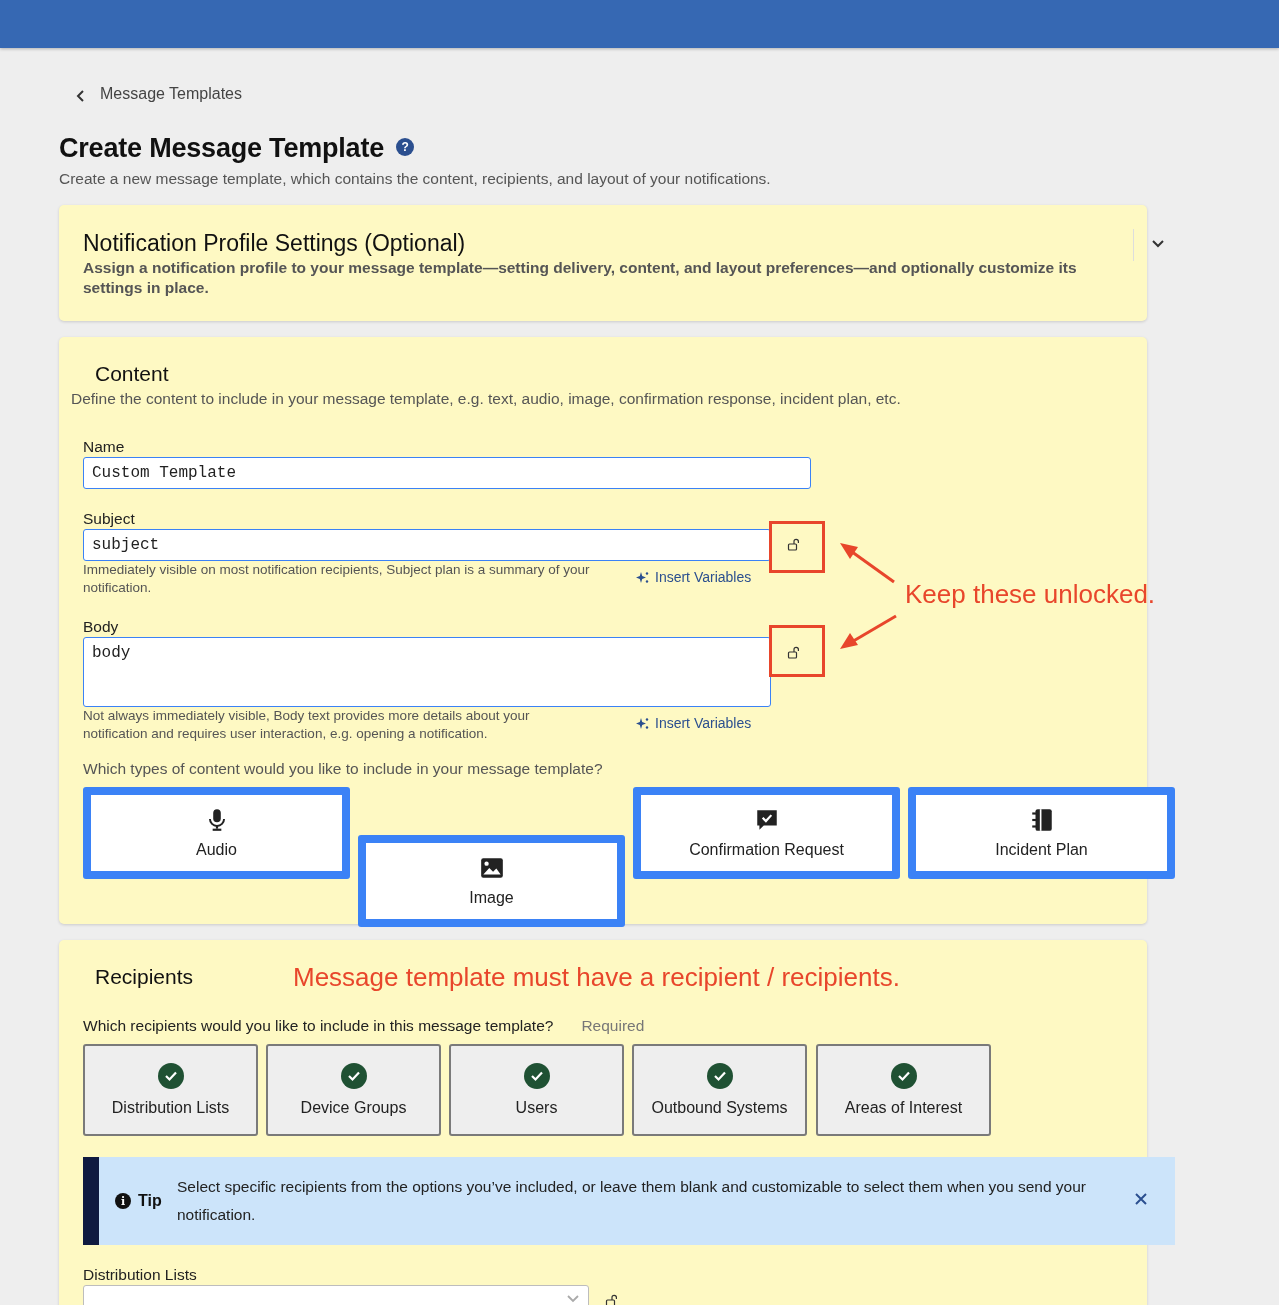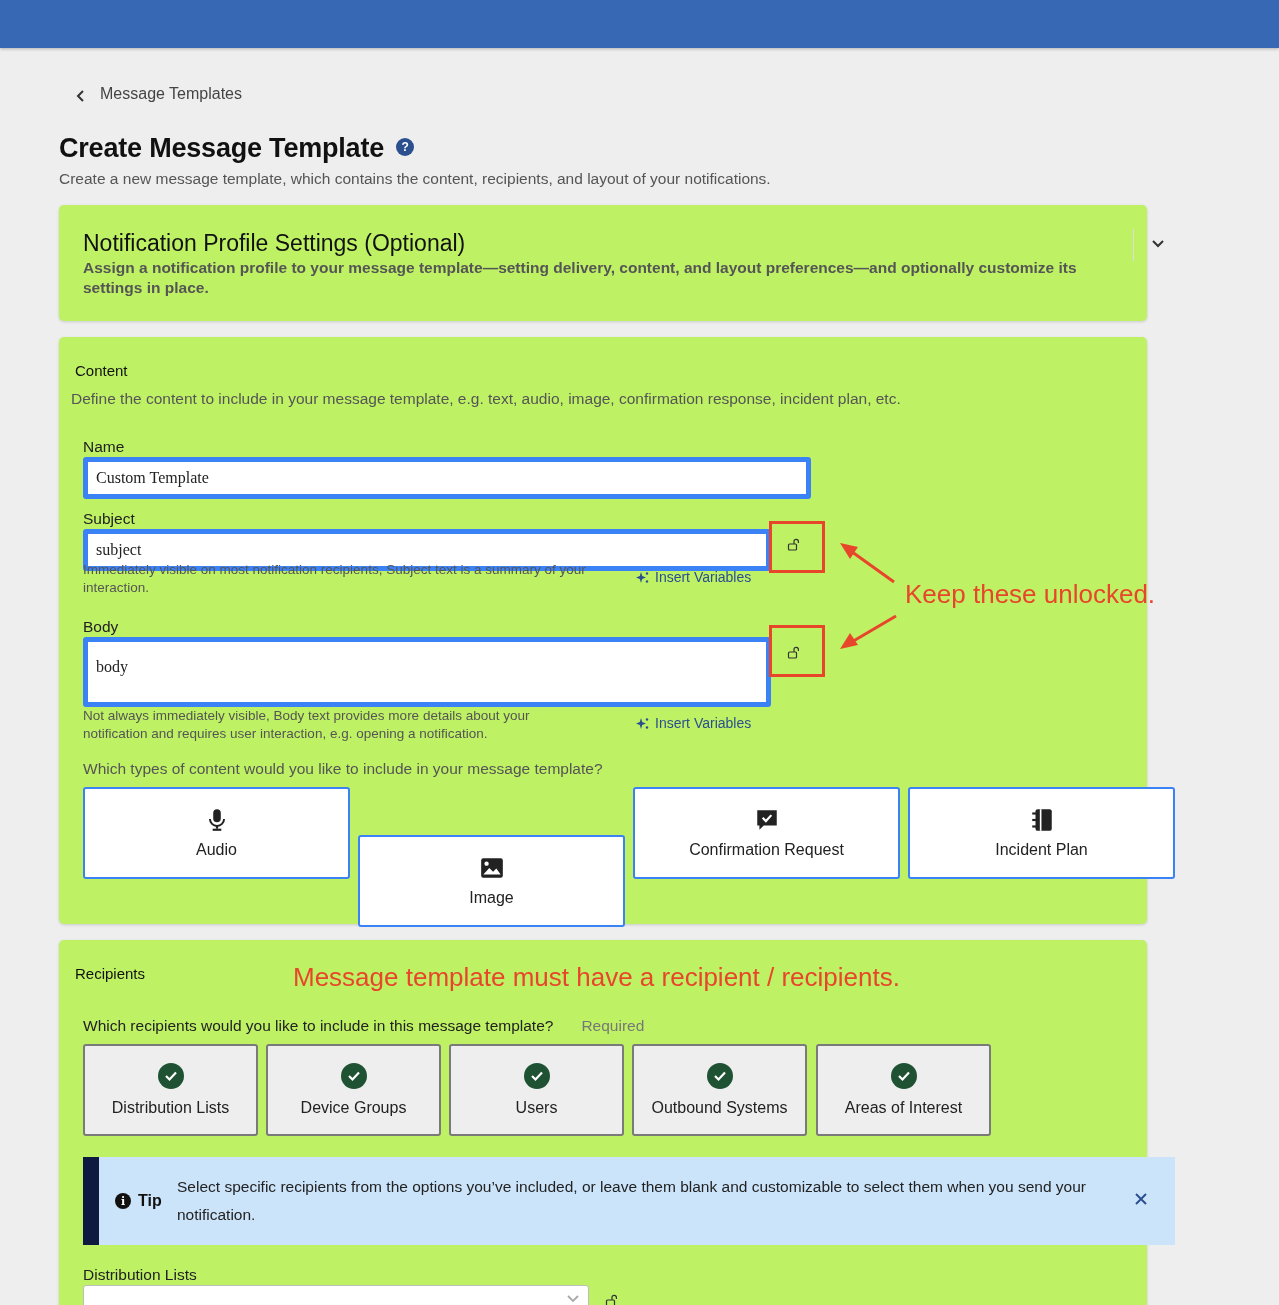--- a/index.html
+++ b/index.html
@@ -30,41 +30,41 @@
       width: 18px; height: 18px; border-radius: 50%;
       background: #2b4f8f; color: #fff; font-size: 12px; font-weight: bold;
       display: flex; align-items: center; justify-content: center; margin-top: -4px;
     }
     .page-subtitle {
       position: absolute; left: 59px; top: 170px;
       font-size: 15.5px; color: #555;
     }
     .card {
       position: absolute; left: 59px; width: 1088px;
-      background: #bef264; border-radius: 5px;
+      background: #fef9c3; border-radius: 5px;
       box-shadow: 0 1px 3px rgba(0,0,0,0.15);
     }
     .card-profile { top: 205px; height: 116px; }
     .card-content { top: 337px; height: 587px; }
     .card-recipients { top: 940px; height: 380px; }
 
     .profile-title { position: absolute; left: 24px; top: 25px; font-size: 23px; color: #111; }
     .profile-desc { position: absolute; left: 24px; top: 53px; width: 1050px; font-size: 15.5px; color: #555; line-height: 20px; font-weight: bold; }
     .profile-divider { position: absolute; left: 1074px; top: 24px; width: 1px; height: 32px; background: #ddd; }
     .profile-toggle { position: absolute; left: 1088px; top: 28px; width: 22px; height: 22px; display: flex; align-items: center; justify-content: center; cursor: pointer; }
 
-    .section-title { position: absolute; left: 16px; font-size: 15px; color: #111; }
+    .section-title { position: absolute; left: 36px; font-size: 21px; color: #111; }
     .section-desc { position: absolute; left: 12px; font-size: 15.5px; color: #555; }
 
     .field-label { position: absolute; left: 24px; font-size: 15.5px; color: #222; }
     .text-input {
       position: absolute; left: 24px;
-      border: 5px solid #3b82f6; border-radius: 3px; background: #fff;
-      font-size: 16px; color: #222; padding: 16px 8px;
-      font-family: Liberation Serif, serif;
+      border: 1px solid #3b82f6; border-radius: 3px; background: #fff;
+      font-size: 16px; color: #222; padding: 6px 8px;
+      font-family: Liberation Mono, monospace;
     }
     .helper { position: absolute; left: 24px; font-size: 13.5px; color: #555; line-height: 18px; }
     .insert-vars {
       position: absolute; display: flex; align-items: center; gap: 6px;
       font-size: 14px; color: #2b4f8f; cursor: pointer;
     }
     .lock-btn {
       position: absolute; width: 22px; height: 22px;
       display: flex; align-items: center; justify-content: center; cursor: pointer;
     }
@@ -72,21 +72,21 @@
       position: absolute; border: 3px solid #e8462b; width: 56px; height: 52px;
       pointer-events: none;
     }
     .anno-text {
       position: absolute; color: #e8462b; font-size: 26px;
       font-family: "Liberation Sans", sans-serif; white-space: nowrap;
     }
     .types-question { position: absolute; left: 24px; top: 423px; font-size: 15.5px; color: #555; }
     .type-tile {
       position: absolute; top: 450px; width: 267px; height: 92px;
-      border: 2px solid #3b82f6; border-radius: 3px; background: #fff;
+      border: 8px solid #3b82f6; border-radius: 3px; background: #fff;
       display: flex; flex-direction: column; align-items: center; justify-content: center; gap: 8px;
       cursor: pointer;
     }
     .type-tile svg { width: 26px; height: 26px; }
     .tile-label { font-size: 16px; color: #222; }
 
     .rec-question { position: absolute; left: 24px; top: 77px; font-size: 15.5px; color: #222; }
     .rec-required { color: #777; margin-left: 28px; }
     .rec-tile {
       position: absolute; top: 104px; width: 175px; height: 92px;
@@ -150,21 +150,21 @@
   <input class="text-input" style="top: 120px; width: 728px; height: 32px;" value="Custom Template">
 
   <div class="field-label" style="top:173px;">Subject</div>
   <input class="text-input" style="top: 192px; width: 688px; height: 32px;" value="subject">
   <div class="lock-btn" style="left:724px; top:197px;">
     <svg width="14" height="14" viewBox="0 0 14 14">
         <rect x="1.5" y="6" width="8" height="6" rx="1" fill="none" stroke="#333" stroke-width="1.2"></rect>
         <path d="M7 6 V3.5 a2.2 2.2 0 0 1 4.4 0 V5" fill="none" stroke="#333" stroke-width="1.2"></path>
       </svg>
   </div>
-  <div class="helper" style="top:224px; width:550px;">Immediately visible on most notification recipients, Subject text is a summary of your interaction.</div>
+  <div class="helper" style="top:224px; width:550px;">Immediately visible on most notification recipients, Subject plan is a summary of your notification.</div>
   <div class="insert-vars" style="left:577px; top:232px;">
     <svg width="13" height="13" viewBox="0 0 13 13">
         <path d="M5 1 L6.2 5 L10 6.5 L6.2 8 L5 12 L3.8 8 L0 6.5 L3.8 5 Z" fill="#2b4f8f"></path>
         <circle cx="11" cy="2.5" r="1.2" fill="#2b4f8f"></circle>
         <circle cx="11" cy="10.5" r="1.2" fill="#2b4f8f"></circle>
       </svg>
     <span>Insert Variables</span>
   </div>
 
   <div class="field-label" style="top:281px;">Body</div>

